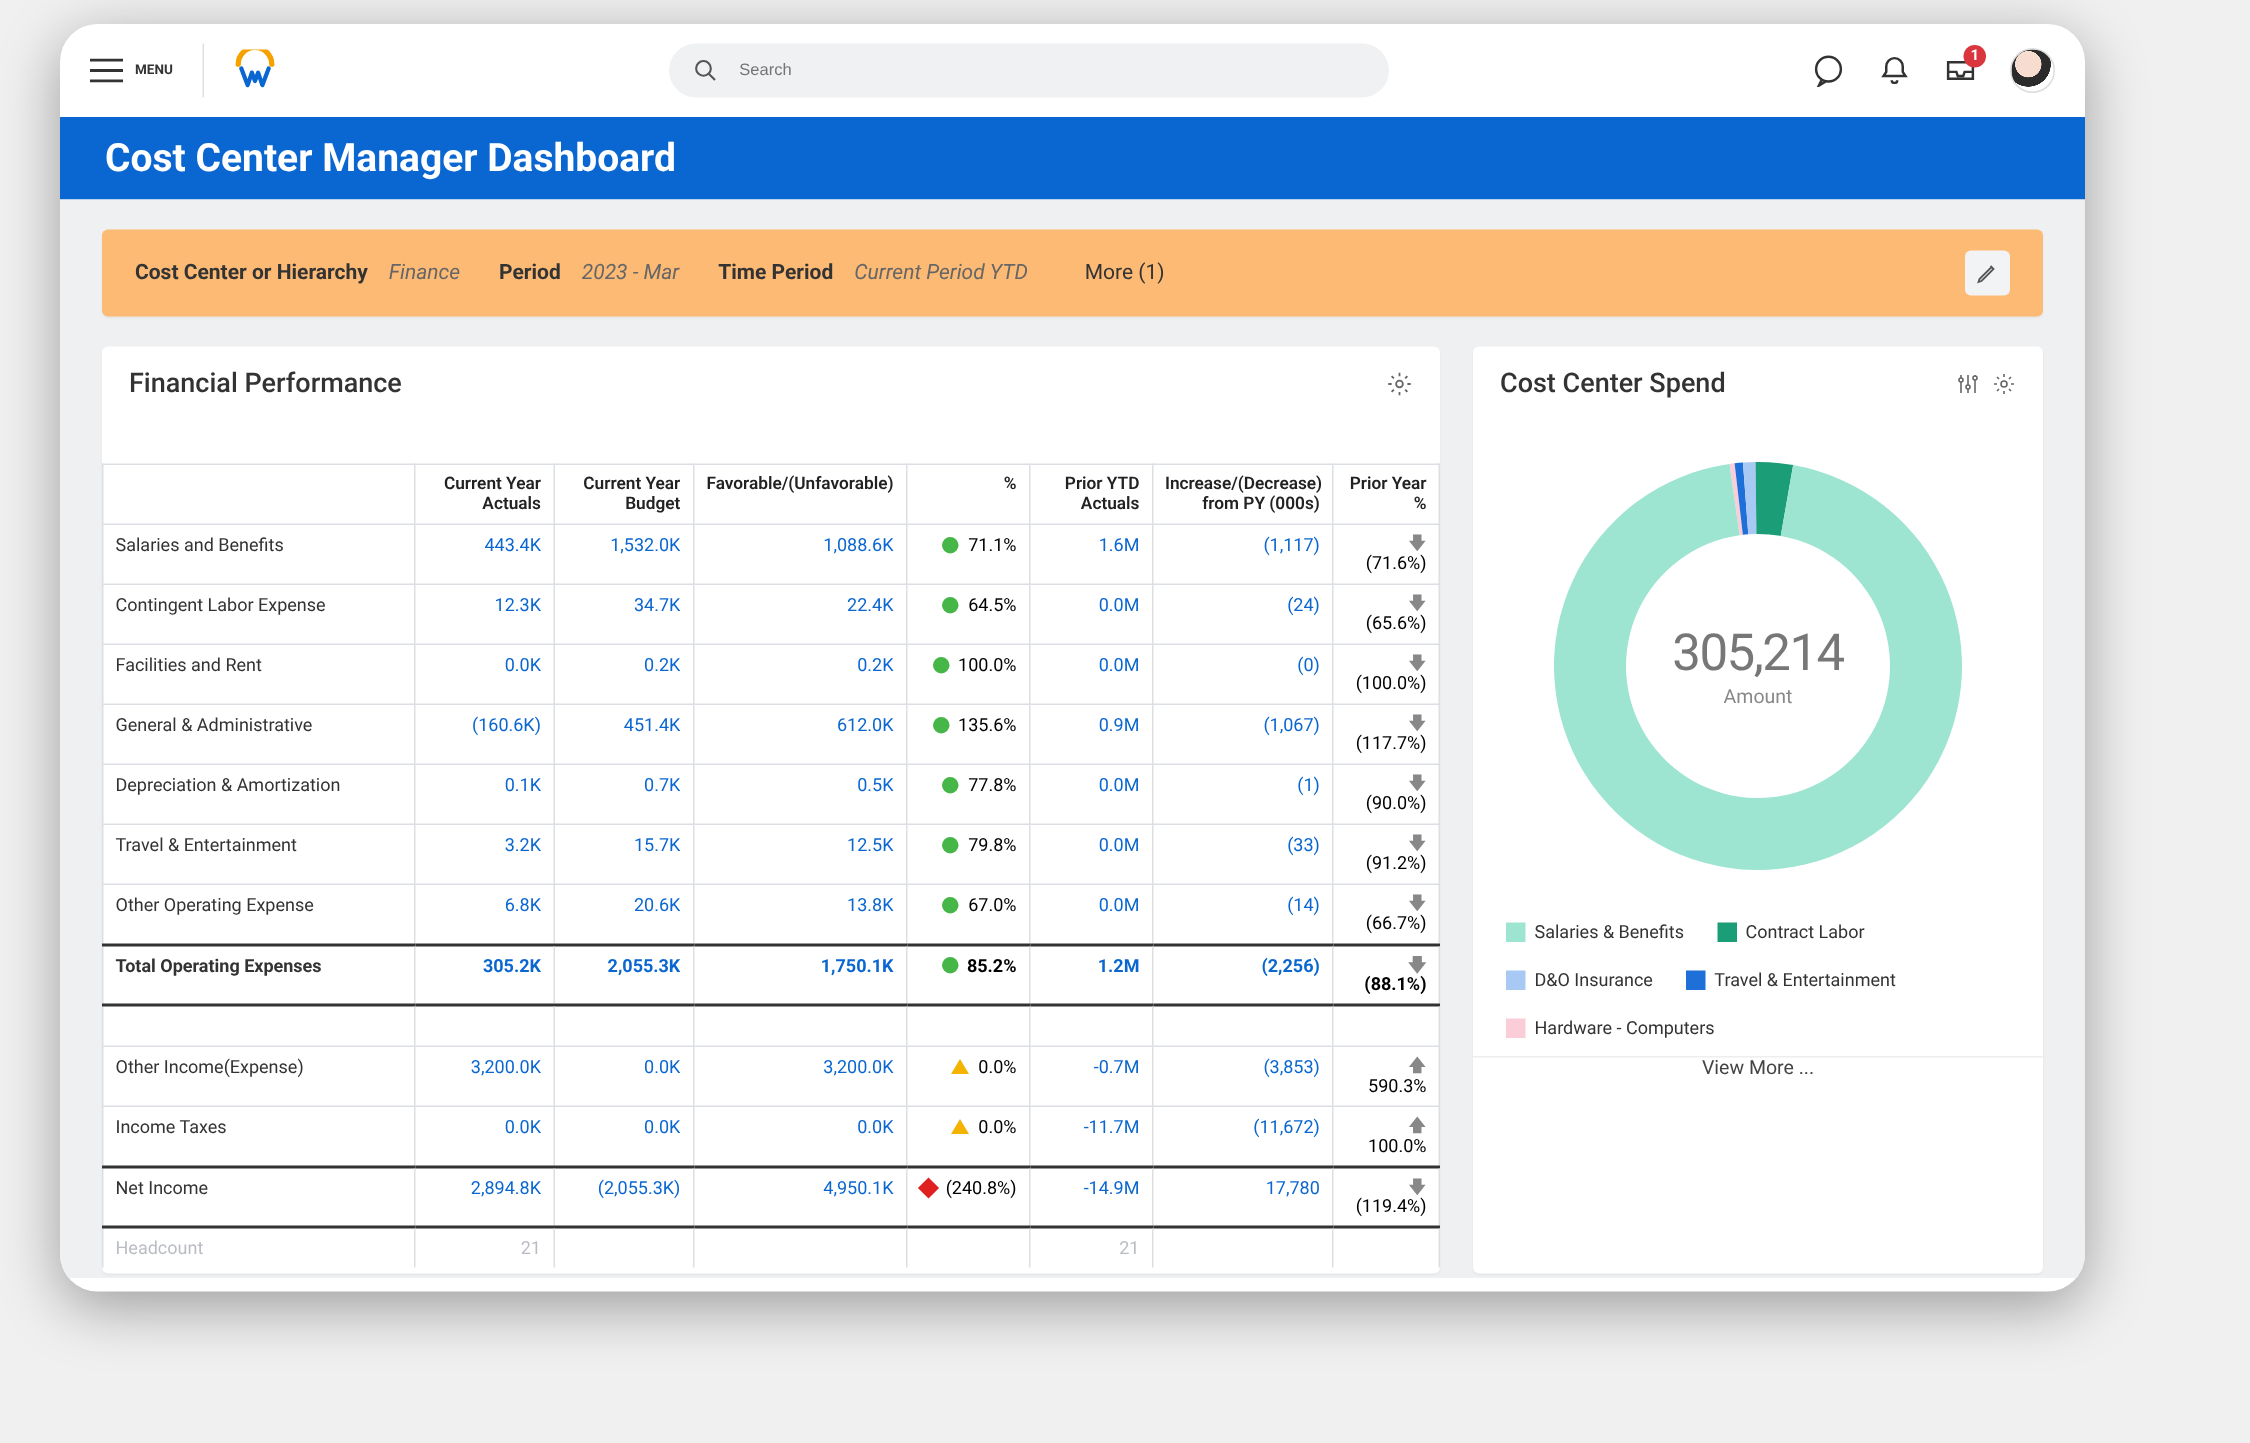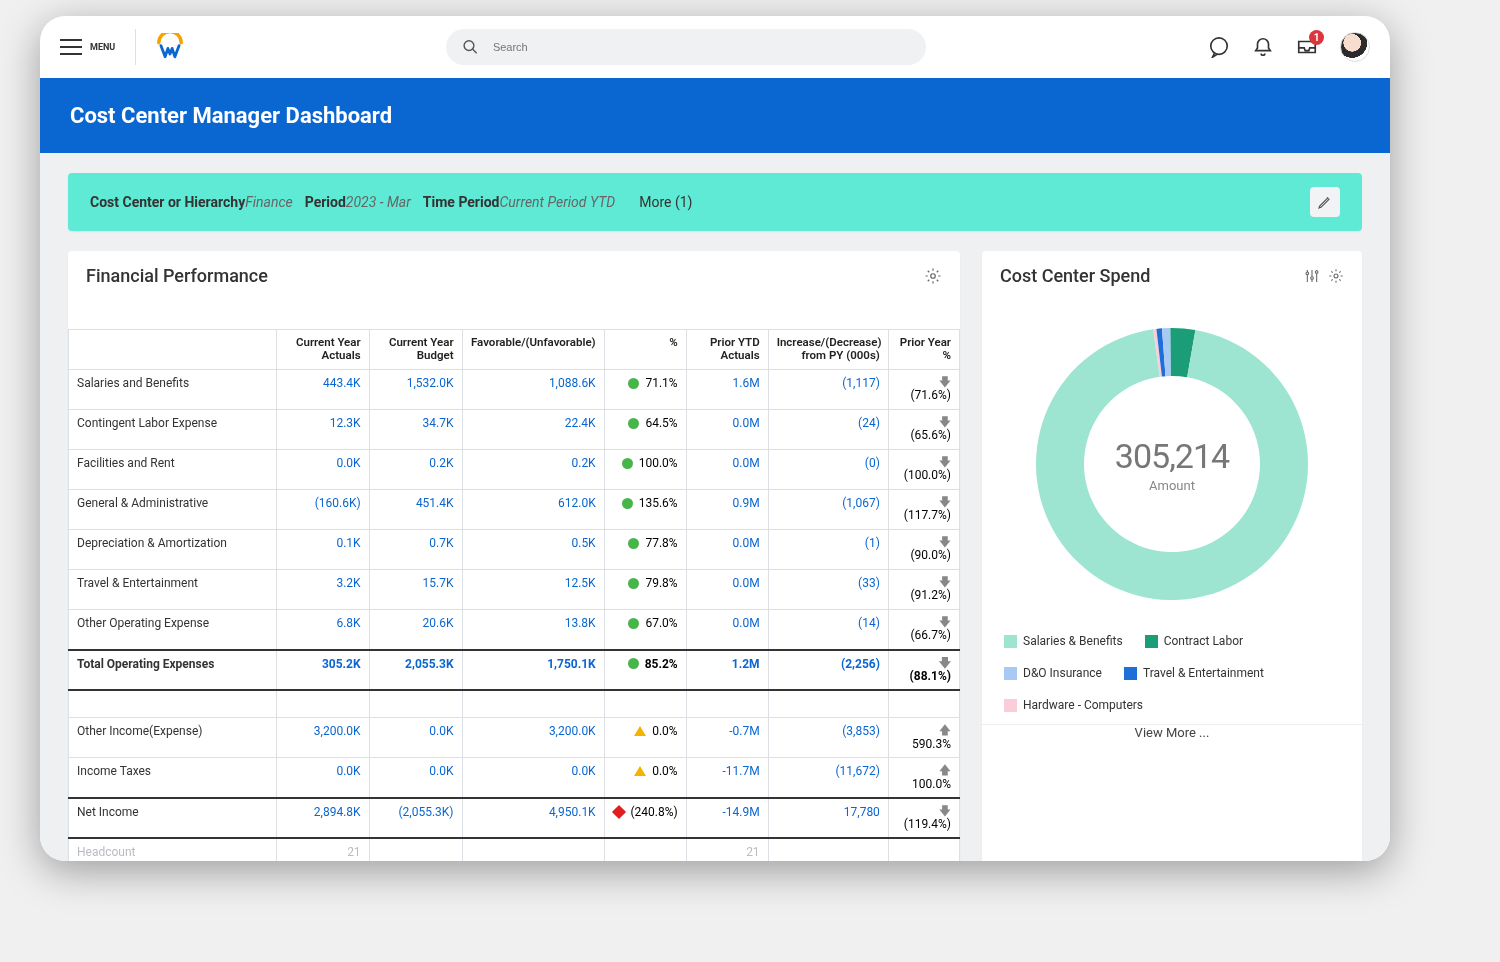--- a/index.html
+++ b/index.html
@@ -14,25 +14,25 @@
   .logo { width: 28px; height: 28px; }
   .searchwrap { flex: 1; display: flex; justify-content: center; }
   .searchbox { width: 480px; height: 36px; background: #f0f1f3; border-radius: 18px; display: flex; align-items: center; padding: 0 16px; gap: 14px; }
   .searchbox input { border: none; background: transparent; outline: none; font-size: 11px; color: #444; width: 100%; }
   .topicons { display: flex; align-items: center; gap: 22px; margin-left: 20px; }
   .ticon { width: 22px; height: 22px; position: relative; color: #333; }
   .badge { position: absolute; top: -6px; right: -6px; background: #d9363e; color: #fff; width: 15px; height: 15px; border-radius: 50%; font-size: 10px; display: flex; align-items: center; justify-content: center; font-weight: 700; }
   .avatar { width: 30px; height: 30px; border-radius: 50%; background: radial-gradient(circle at 40% 35%, #f7ddcf 0 35%, #2b2b2b 36% 60%, #fff 61%); border: 1px solid #ddd; }
 
   
-  .banner { background: #0a66d0; color: #fff; height: 75px; display: flex; align-items: center; padding: 0 30px; font-size: 22px; font-weight: 700; }
+  .banner { background: #0a66d0; color: #fff; height: 55px; display: flex; align-items: center; padding: 0 30px; font-size: 26px; font-weight: 700; }
 
   
   .content { padding: 20px 28px; height: calc(100% - 62px - 64px); overflow: hidden; background: #eef0f2; }
-  .filterbar { background: #5eead4; border-radius: 4px; padding: 14px 22px; display: flex; align-items: center; gap: 0; font-size: 14px; color: #333; box-shadow: 0 1px 2px rgba(0,0,0,.05); }
+  .filterbar { background: #fdba74; border-radius: 4px; padding: 14px 22px; display: flex; align-items: center; gap: 14px; font-size: 14px; color: #333; box-shadow: 0 1px 2px rgba(0,0,0,.05); }
   .filterbar .lbl { font-weight: 700; }
   .filterbar .val { color: #666; margin-right: 12px; font-style: italic; }
   .editbtn { width: 30px; height: 30px; background: #f2f3f5; border-radius: 4px; display: flex; align-items: center; justify-content: center; margin-left: auto; }
 
   .grid { display: flex; gap: 22px; margin-top: 20px; border-radius: 23px; }
   .leftpanel { flex: 1; background: #fff; border-radius: 4px; box-shadow: 0 1px 2px rgba(0,0,0,.05); padding-bottom: 4px; }
   .rightpanel { width: 380px; background: #fff; border-radius: 4px; box-shadow: 0 1px 2px rgba(0,0,0,.05); padding-bottom: 10px; display: flex; flex-direction: column; }
 
   .panelhead { display: flex; align-items: center; padding: 14px 18px 10px; }
   .panelhead h2 { font-size: 18px; font-weight: 500; color: #333; }

